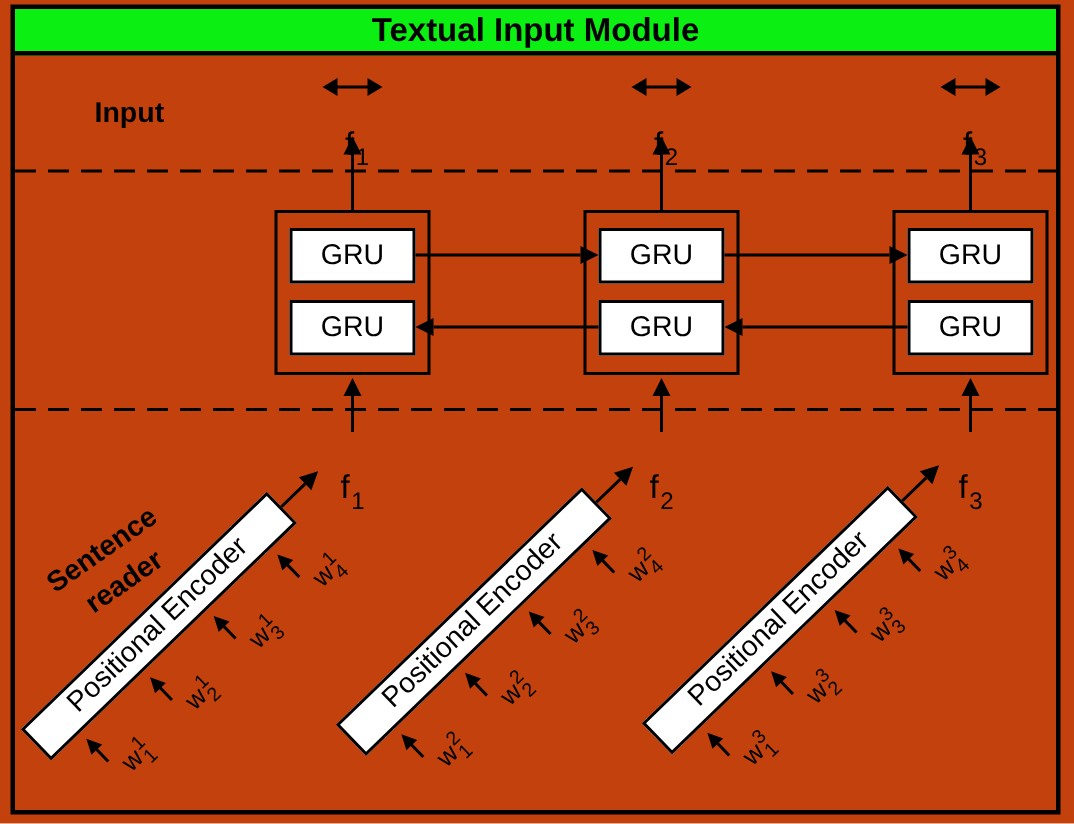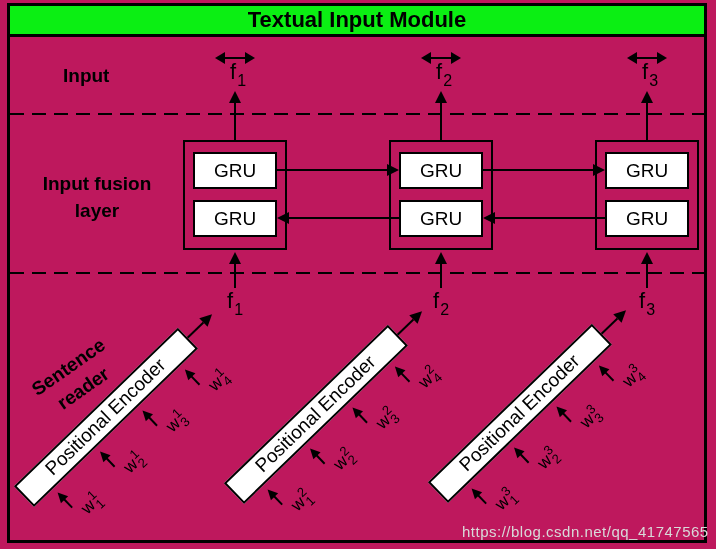--- a/index.html
+++ b/index.html
@@ -1,36 +1,36 @@
 <!DOCTYPE html>
 <html><head>
 <meta charset="utf-8">
 <style>
   html,body{margin:0;padding:0;background:#fff;}
-  #canvas{position:relative;width:716px;height:549px;background:#be185d;overflow:hidden;
+  #canvas{position:relative;width:716px;height:549px;background:#c2410c;overflow:hidden;
           font-family:"Liberation Sans",sans-serif;color:#000;}
   .frame{position:absolute;left:7px;top:3px;width:700px;height:540px;border:3px solid #000;box-sizing:border-box;}
   .titlebar{position:absolute;left:0;top:0;width:100%;height:28px;border-bottom:3px solid #000;
             box-sizing:content-box;background:#0bef13;text-align:center;}
   .titlebar span{font-size:22px;font-weight:bold;line-height:28px;}
   .dash{position:absolute;left:10px;width:695px;height:2px;
         background:repeating-linear-gradient(90deg,#000 0 14px,transparent 14px 22px);}
   .lbl{position:absolute;font-weight:bold;font-size:19px;}
   .hline{position:absolute;height:2px;background:#000;}
   .vline{position:absolute;width:2px;background:#000;}
   .tri{position:absolute;width:0;height:0;}
   .tri-r{border-top:6px solid transparent;border-bottom:6px solid transparent;border-left:12px solid #000;}
   .tri-l{border-top:6px solid transparent;border-bottom:6px solid transparent;border-right:12px solid #000;}
   .tri-up{border-left:6px solid transparent;border-right:6px solid transparent;border-bottom:12px solid #000;}
   .tri-up-sm{border-left:5px solid transparent;border-right:5px solid transparent;border-bottom:10px solid #000;}
   .dblarrow{position:absolute;width:40px;height:12px;}
   .dbl-line{position:absolute;left:5px;right:5px;top:5px;height:2px;background:#000;}
   .ah-l{position:absolute;left:0;top:0;width:0;height:0;border:6px solid transparent;border-left:0;border-right:10px solid #000;}
   .ah-r{position:absolute;right:0;top:0;width:0;height:0;border:6px solid transparent;border-right:0;border-left:10px solid #000;}
-  .flabel{position:absolute;font-size:22px;line-height:24px;}
+  .flabel{position:absolute;font-size:22px;line-height:24px;margin-top:24px;}
   .fsub{font-size:16px;position:relative;top:7px;margin-left:1px;}
   .gru-outer{position:absolute;top:140px;width:104px;height:110px;border:2px solid #000;box-sizing:border-box;}
   .gru-box{position:absolute;width:84px;height:37px;border:2px solid #000;box-sizing:border-box;
            text-align:center;font-size:19px;line-height:33px;background:#fff;}
   .sent-group{position:absolute;width:280px;height:0;transform:rotate(-44deg);transform-origin:0 0;}
   .pe-box{position:absolute;left:0;top:-29px;width:228px;height:29px;border:2px solid #000;box-sizing:border-box;
           text-align:center;font-size:19px;line-height:24px;background:#fff;}
   .pe-arrow-line{position:absolute;left:228px;top:-16px;width:22px;height:2px;background:#000;}
   .pe-arrow-head{left:250px;top:-21px;}
   .w-item{position:absolute;top:6px;width:64px;height:60px;}
@@ -49,21 +49,20 @@
   <div class="frame">
     <div class="titlebar" style="background: rgb(11, 239, 19);">
       <span>Textual Input Module</span>
     </div>
   </div>
 
   <div class="dash" style="top:113px;"></div>
   <div class="dash" style="top:272px;"></div>
 
   <div class="lbl" style="left:63px;top:65px;">Input</div>
-  <div class="lbl" style="left:22px;top:170px;width:150px;text-align:center;line-height:27px;">Input fusion layer</div>
   <div class="lbl" style="left:12px;top:352px;width:128px;text-align:center;line-height:26px;transform:rotate(-35deg);">Sentence reader</div>
 
   <div class="dblarrow" style="left:215px;top:52px;">
     <span class="ah-l"></span>
     <span class="dbl-line"></span>
     <span class="ah-r"></span>
   </div>
   <div class="flabel" style="left:230px;top:60px;">
     <span>f</span><span class="fsub">1</span>
   </div>
@@ -268,15 +267,14 @@
       <div class="wlabel">
           <span class="wbase">w</span>
           <span class="wscripts">
             <span>3</span>
             <span>4</span>
           </span>
         </div>
     </div>
   </div>
 
-  <div class="watermark" style="color: rgb(217, 217, 217);">https://blog.csdn.net/qq_41747565</div>
 
 </div>
 
 </body></html>

